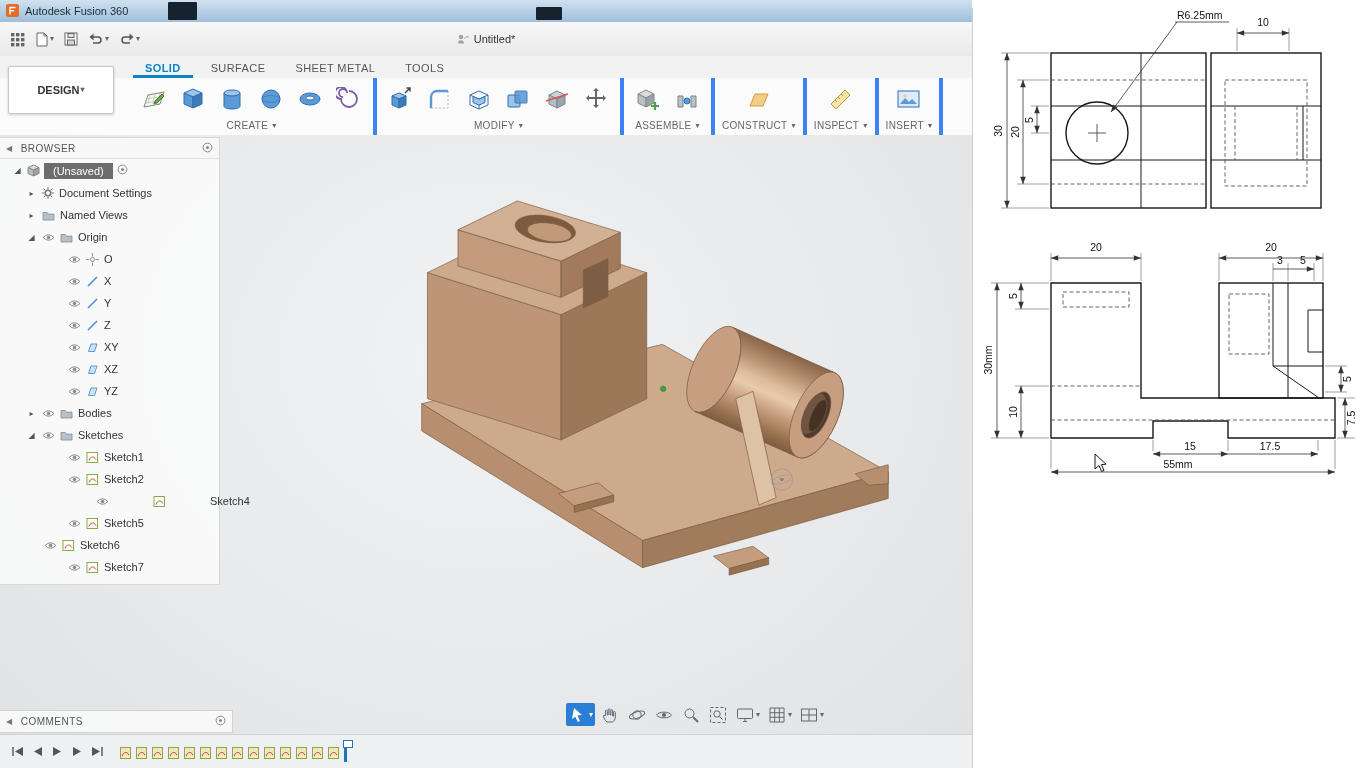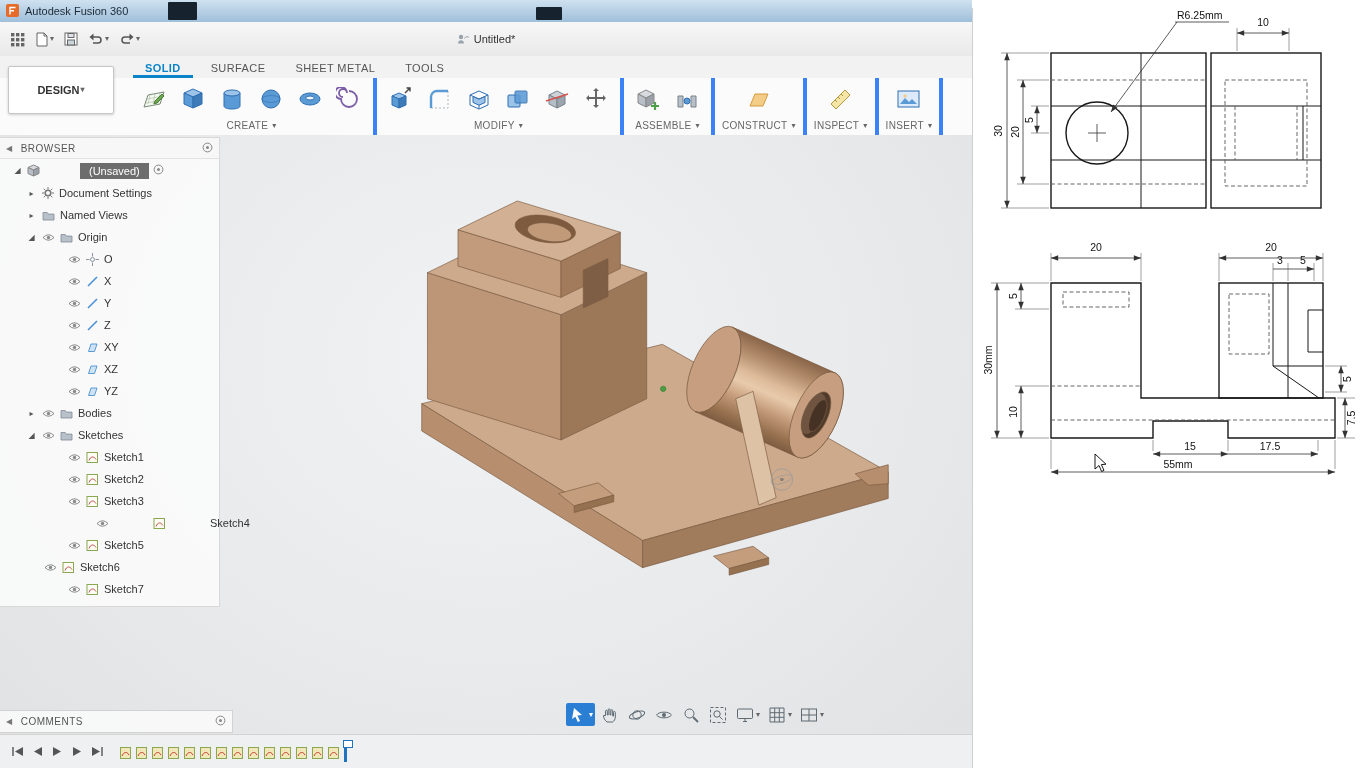--- a/index.html
+++ b/index.html
@@ -47,21 +47,21 @@
 
   
   #browser{position:absolute;left:0;top:2px;width:219px;background:rgba(252,252,252,.82);
     border:1px solid #d8d8d8;border-left:none;font-size:11px;z-index:4;padding-bottom:6px;}
   #browser-header,#comments-bar{display:flex;align-items:center;gap:8px;height:20px;
     padding:0 6px;color:#555;font-size:10px;letter-spacing:.5px;}
   #browser-header{border-bottom:1px solid #e2e2e2;background:rgba(246,246,246,.9);}
   .tri{font-size:8px;color:#777;}
   .spacer{margin-left:auto;}
   #root-row{height:23px;display:flex;align-items:center;gap:4px;padding-left:12px;}
-  #root-chip{background:#6d6d6d;color:#fff;padding:2px 9px;font-size:11px;margin-left:36px;}
+  #root-chip{background:#6d6d6d;color:#fff;padding:2px 9px;font-size:11px;}
   .brow{height:22px;display:flex;align-items:center;gap:5px;color:#333;}
   .arrow{width:11px;font-size:8px;color:#555;text-align:center;}
   .eyewrap,.icwrap{display:flex;align-items:center;}
 
   
   #comments-bar{position:absolute;left:0;top:575px;width:220px;height:21px;
     background:rgba(250,250,250,.9);border:1px solid #d2d2d2;border-left:none;z-index:4;}
 
   
   #navbar{position:absolute;left:566px;top:568px;display:flex;align-items:center;gap:3px;z-index:5;}
@@ -615,36 +615,20 @@
                   <circle cx="6.5" cy="4.5" r="1.7" fill="#8a8a8a"></circle>
                 </svg>
               </span>
               <span class="icwrap">
                 <svg width="13" height="13" viewBox="0 0 13 13">
                   <rect x="1" y="1.5" width="10.5" height="10" fill="#fdfdf5" stroke="#8aa84f"></rect>
                   <path d="M3 9.5C4.5 5 8 5 10 8.5" fill="none" stroke="#c0504d"></path>
                 </svg>
               </span>
               <span>Sketch2</span>
-            </div>
-            <div class="brow" style="padding-left: 52px;">
-              <span class="arrow"></span>
-              <span class="eyewrap">
-                <svg width="13" height="9" viewBox="0 0 13 9">
-                  <path d="M1 4.5Q6.5 -1 12 4.5Q6.5 10 1 4.5Z" fill="none" stroke="#8a8a8a"></path>
-                  <circle cx="6.5" cy="4.5" r="1.7" fill="#8a8a8a"></circle>
-                </svg>
-              </span>
-              <span class="icwrap">
-                <svg width="13" height="13" viewBox="0 0 13 13">
-                  <rect x="1" y="1.5" width="10.5" height="10" fill="#fdfdf5" stroke="#8aa84f"></rect>
-                  <path d="M3 9.5C4.5 5 8 5 10 8.5" fill="none" stroke="#c0504d"></path>
-                </svg>
-              </span>
-              <span>Sketch3</span>
             </div>
             <div class="brow" style="padding-left: 52px; gap: 44px;">
               <span class="arrow"></span>
               <span class="eyewrap">
                 <svg width="13" height="9" viewBox="0 0 13 9">
                   <path d="M1 4.5Q6.5 -1 12 4.5Q6.5 10 1 4.5Z" fill="none" stroke="#8a8a8a"></path>
                   <circle cx="6.5" cy="4.5" r="1.7" fill="#8a8a8a"></circle>
                 </svg>
               </span>
               <span class="icwrap">

